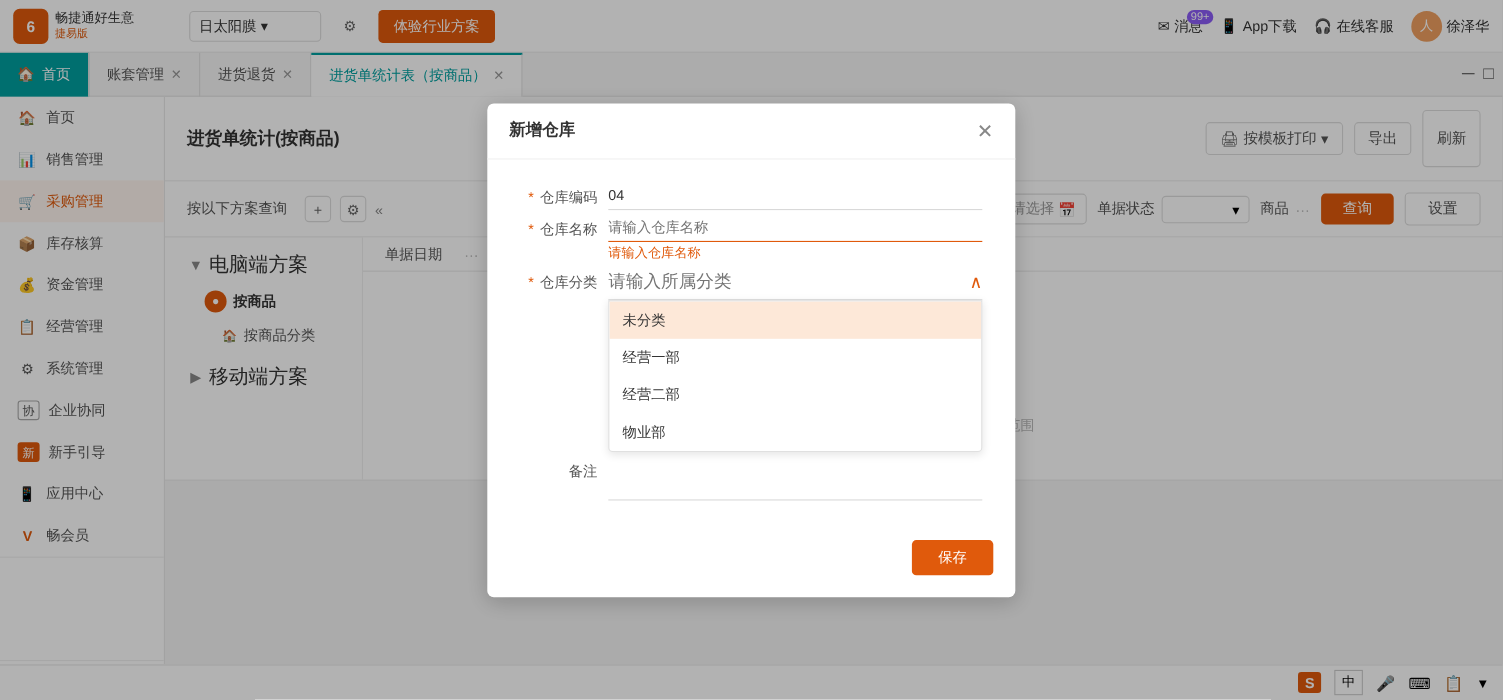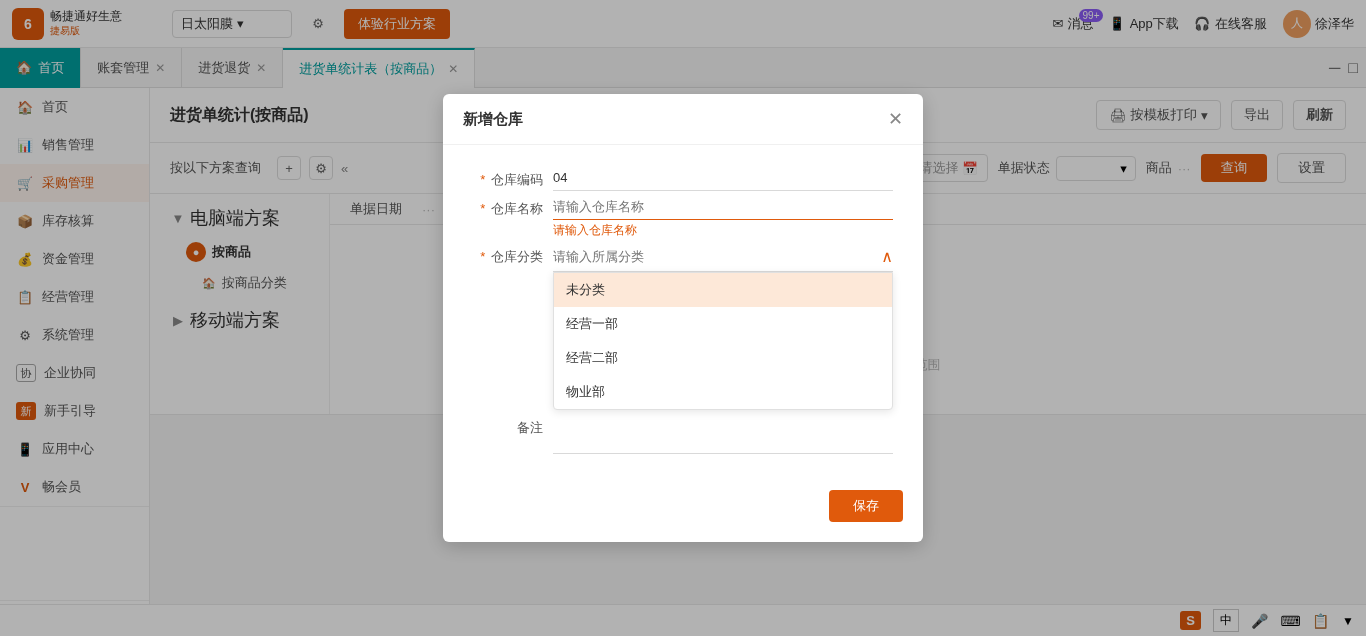--- a/index.html
+++ b/index.html
@@ -114,21 +114,21 @@
     .content { flex: 1; background: #f5f5f5; overflow: auto; position: relative; }
     .page-header {
       background: #fff; padding: 12px 20px;
       display: flex; align-items: center; justify-content: space-between;
       border-bottom: 1px solid #e8e8e8;
     }
     .page-title { font-size: 16px; font-weight: bold; color: #333; }
     .page-actions { display: flex; gap: 10px; align-items: center; }
     .btn-print { border: 1px solid #ddd; background: #fff; border-radius: 4px; padding: 5px 12px; cursor: pointer; color: #555; display: flex; align-items: center; gap: 4px; }
     .btn-export { border: 1px solid #ddd; background: #fff; border-radius: 4px; padding: 5px 12px; cursor: pointer; color: #555; }
-    .btn-refresh { border: 1px solid #ddd; background: #fff; border-radius: 4px; padding: 5px 12px; cursor: pointer; color: #555; font-weight: bold; }
+    .btn-refresh { border: 1px solid #ddd; background: #fff; border-radius: 4px; padding: 16px 12px; cursor: pointer; color: #555; }
     .btn-query { background: #e05a0c; color: #fff; border: none; border-radius: 4px; padding: 5px 20px; cursor: pointer; }
     .btn-settings { border: 1px solid #ddd; background: #fff; border-radius: 4px; padding: 5px 20px; cursor: pointer; color: #555; }
 
     .filter-bar {
       background: #fff; padding: 10px 20px;
       display: flex; align-items: center; gap: 16px;
       border-bottom: 1px solid #e8e8e8;
     }
     .filter-label { color: #555; font-size: 13px; }
     .filter-controls { display: flex; align-items: center; gap: 8px; }
@@ -474,21 +474,21 @@
         </div>
       </div>
 
       <div class="form-row" style="align-items:flex-start;">
         <div class="form-label" style="padding-top:6px;">
           <span class="required">*</span>
           <span>仓库分类</span>
         </div>
         <div class="form-field">
           <div class="form-input-box" style="border-bottom:1px solid #d9d9d9;padding:5px 0;display:flex;align-items:center;">
-            <input type="text" style="border: none; outline: none; flex: 1 1 0%; font-size: 13px; color: #737373; background: transparent;" placeholder="请输入所属分类">
+            <input type="text" style="border: none; outline: none; flex: 1 1 0%; font-size: 16px; color: #737373; background: transparent;" placeholder="请输入所属分类">
             <span class="chevron-up">∧</span>
           </div>
 
           <div class="dropdown-list">
             <div class="dropdown-item highlighted">未分类</div>
             <div class="dropdown-item">经营一部</div>
             <div class="dropdown-item">经营二部</div>
             <div class="dropdown-item">物业部</div>
           </div>
         </div>

